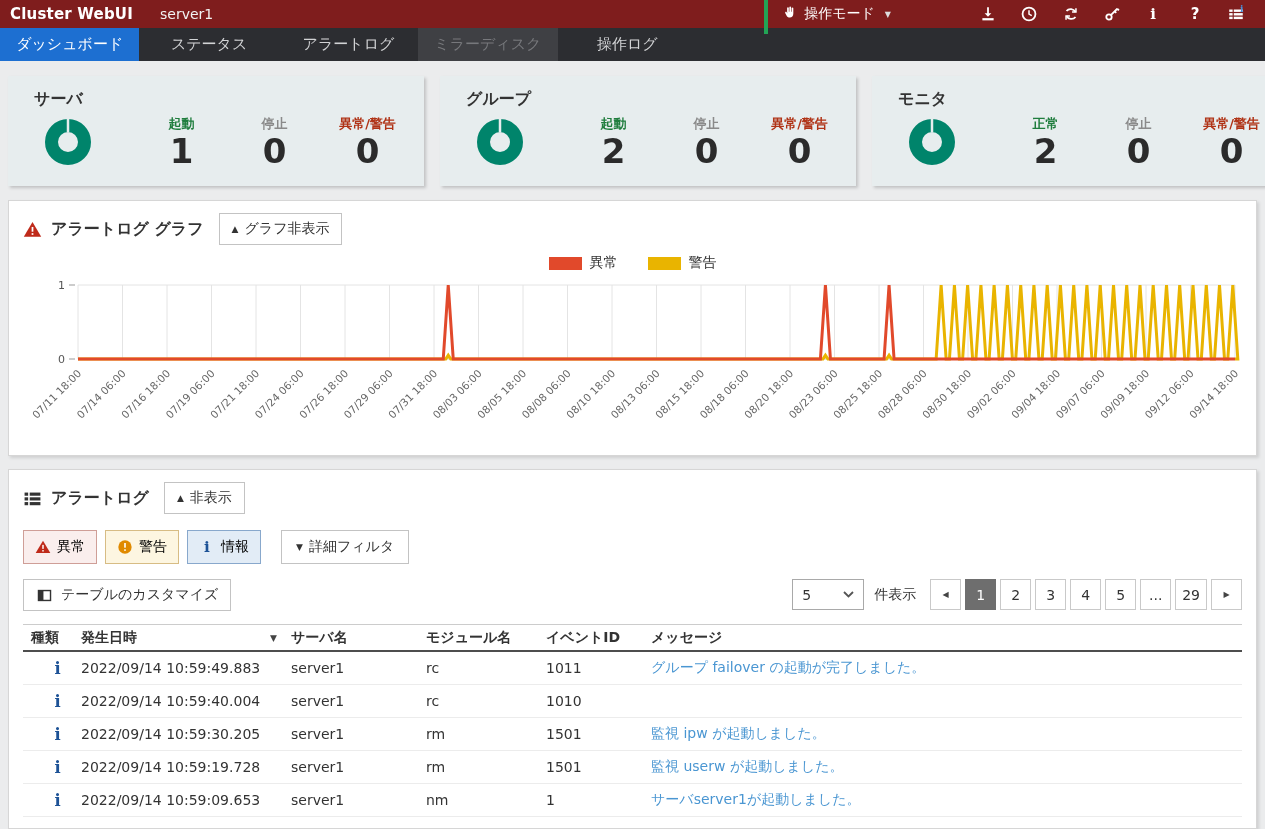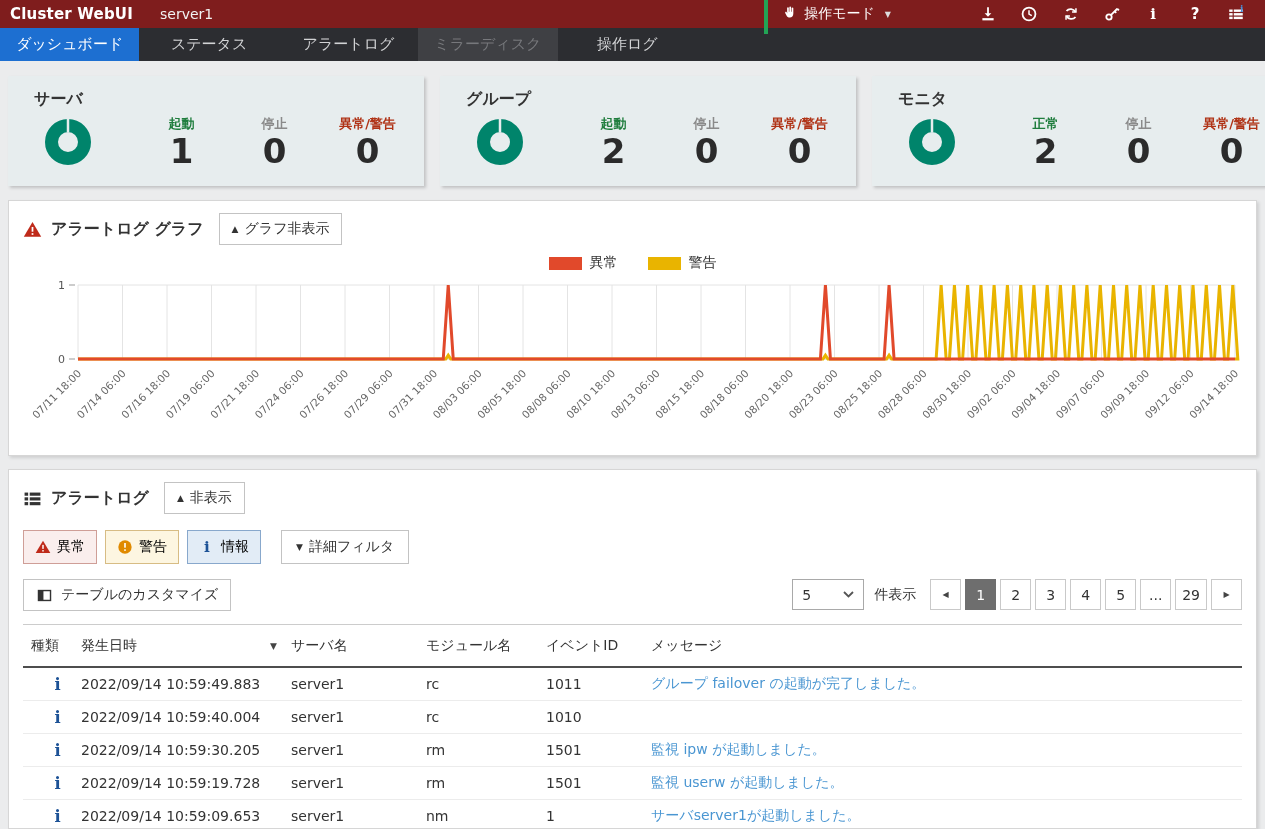--- a/index.html
+++ b/index.html
@@ -74,21 +74,21 @@
   #per-page-select{width:72px;height:31px;border:1px solid #a9a9a9;background:#fff;display:flex;align-items:center;justify-content:space-between;padding:0 9px;cursor:pointer}
   #per-page-select svg{width:11px;height:7px}
   #pager{display:flex;gap:4px;margin-left:4px}
   .page-btn{min-width:31px;height:31px;border:1px solid #c9c9c9;background:#fff;display:flex;align-items:center;justify-content:center;font-size:14px;color:#333;cursor:pointer;padding:0 6px}
   .page-btn.active{background:#6e6e6e;border-color:#6e6e6e;color:#fff}
   .page-btn .arrow{font-size:8px;color:#444}
 
   
   #alert-table{margin-top:13px}
   .tbl-row{display:grid;grid-template-columns:58px 210px 135px 120px 105px 1fr;align-items:center;height:33px;border-bottom:1px solid #ececec}
-  .tbl-head{height:44px;border-top:1px solid #ccc;border-bottom:2px solid #4d4d4d;font-weight:normal}
+  .tbl-head{height:28px;border-top:1px solid #ccc;border-bottom:2px solid #4d4d4d;font-weight:bold}
   .tbl-head .hcell{display:flex;align-items:center}
   .tbl-head .hcell:first-child{padding-left:8px}
   .tbl-row > div:first-child{padding-left:8px}
   .sort-caret{font-size:9px;color:#444;margin-left:auto;margin-right:14px}
   .cell-type{display:flex;justify-content:flex-start}
   .cell-type svg{width:17px;height:17px;margin-left:18px}
   .cell-message{color:#4a96d2;cursor:pointer}
 </style>
 </head>
 <body>

